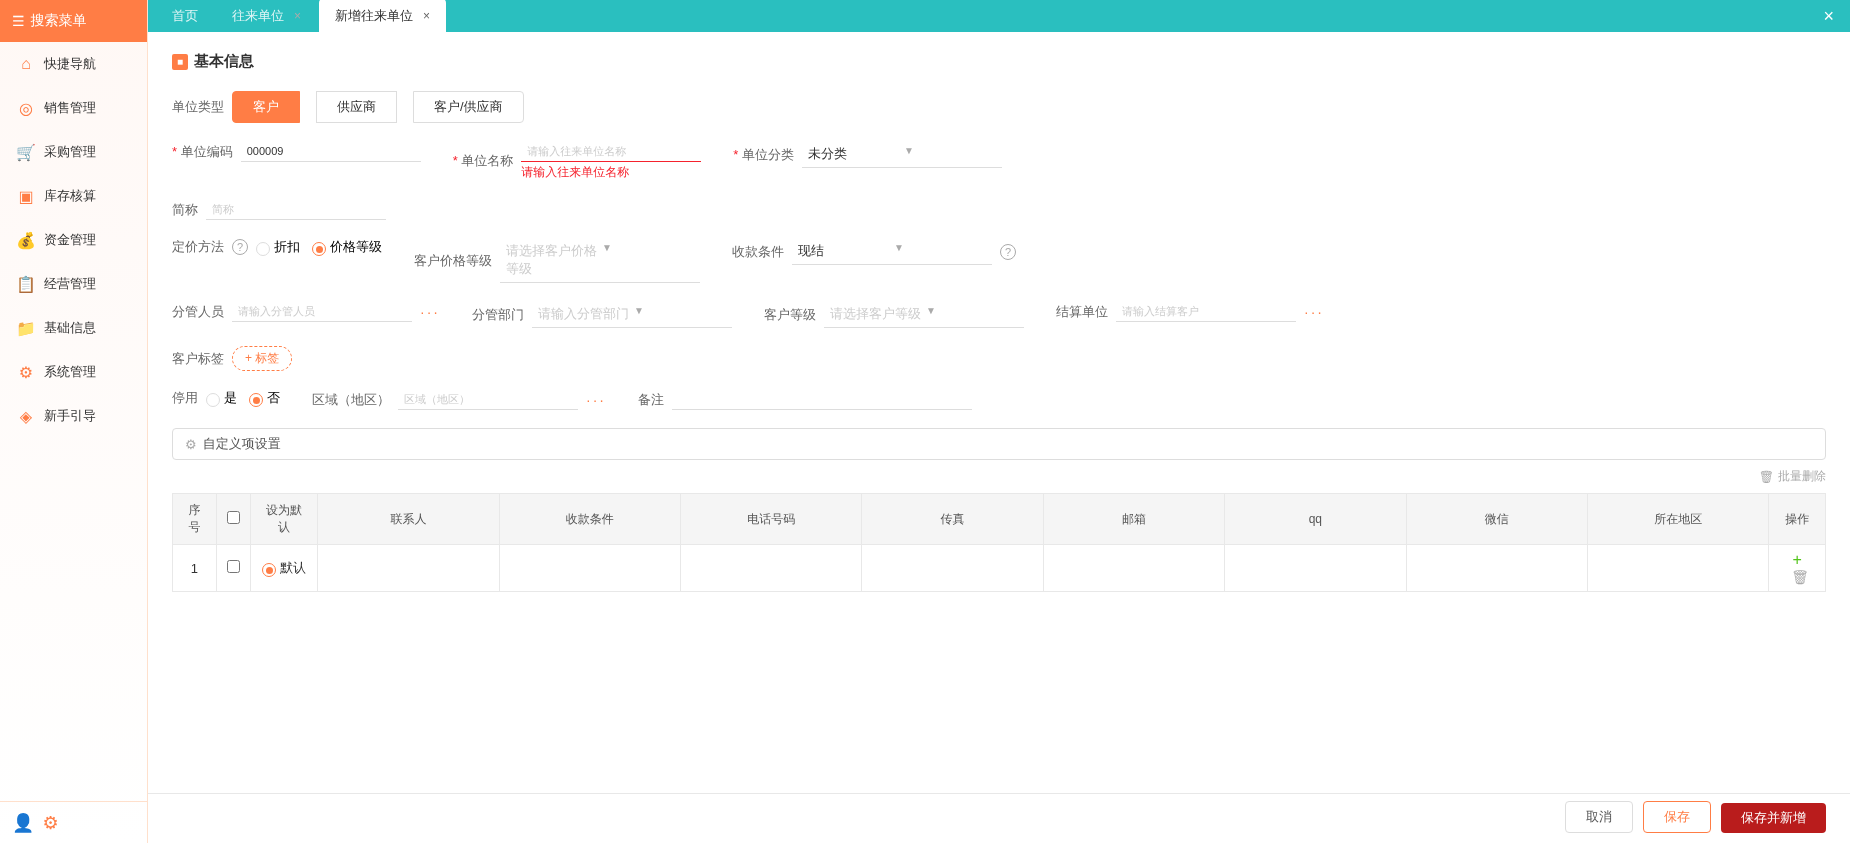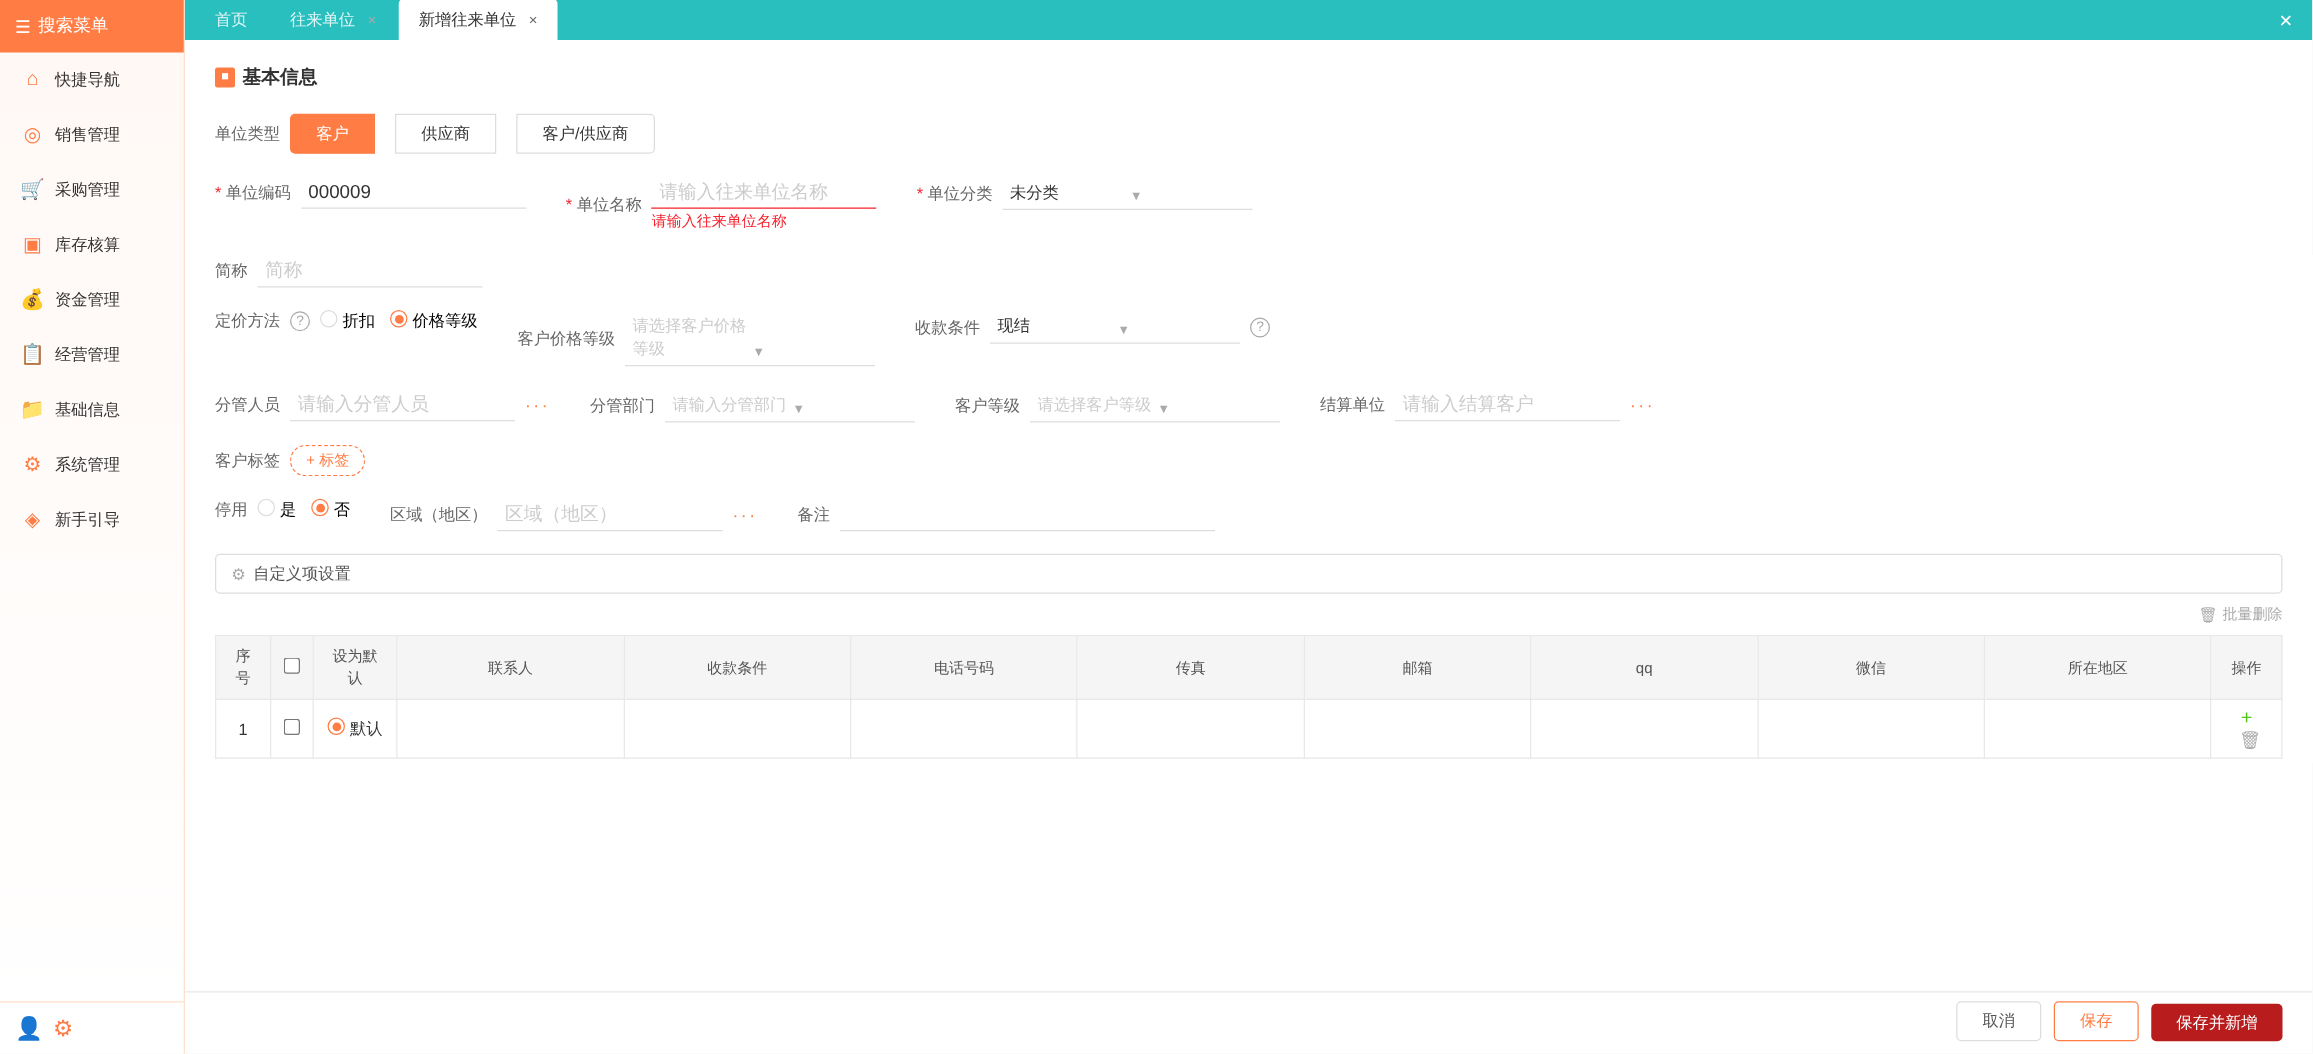--- a/index.html
+++ b/index.html
@@ -160,61 +160,61 @@
     }
     .field-label.required::before {
       content: '* ';
       color: #f5222d;
     }
     .field-input {
       border: none;
       border-bottom: 1px solid #ddd;
       outline: none;
       padding: 4px 6px;
-      font-size: 15px;
+      font-size: 11px;
       width: 180px;
       background: transparent;
       color: #333;
     }
     .field-input.error { border-bottom-color: #f5222d; }
     .field-input::placeholder { color: #ccc; }
     .error-msg {
       color: #f5222d;
       font-size: 12px;
       margin-top: 2px;
       display: block;
     }
     .field-input-wrap {
       display: flex;
       flex-direction: column;
     }
 
     
     .field-select {
       display: flex;
-      align-items: flex-end;
+      align-items: flex-start;
       gap: 4px;
       border-bottom: 1px solid #ddd;
       padding: 4px 6px;
       width: 200px;
       cursor: pointer;
     }
     .field-select span { flex: 1; color: #ccc; font-size: 13px; }
     .field-select span.has-value { color: #333; }
     .field-select .arrow { color: #aaa; font-size: 10px; }
 
     
     .radio-group {
       display: flex;
       align-items: center;
       gap: 12px;
     }
     .radio-item {
       display: flex;
-      align-items: flex-start;
+      align-items: flex-end;
       gap: 4px;
       cursor: pointer;
       font-size: 13px;
       font-family: Liberation Serif, serif;
     }
     .radio-circle {
       width: 14px;
       height: 14px;
       border-radius: 50%;
       border: 1.5px solid #ddd;

